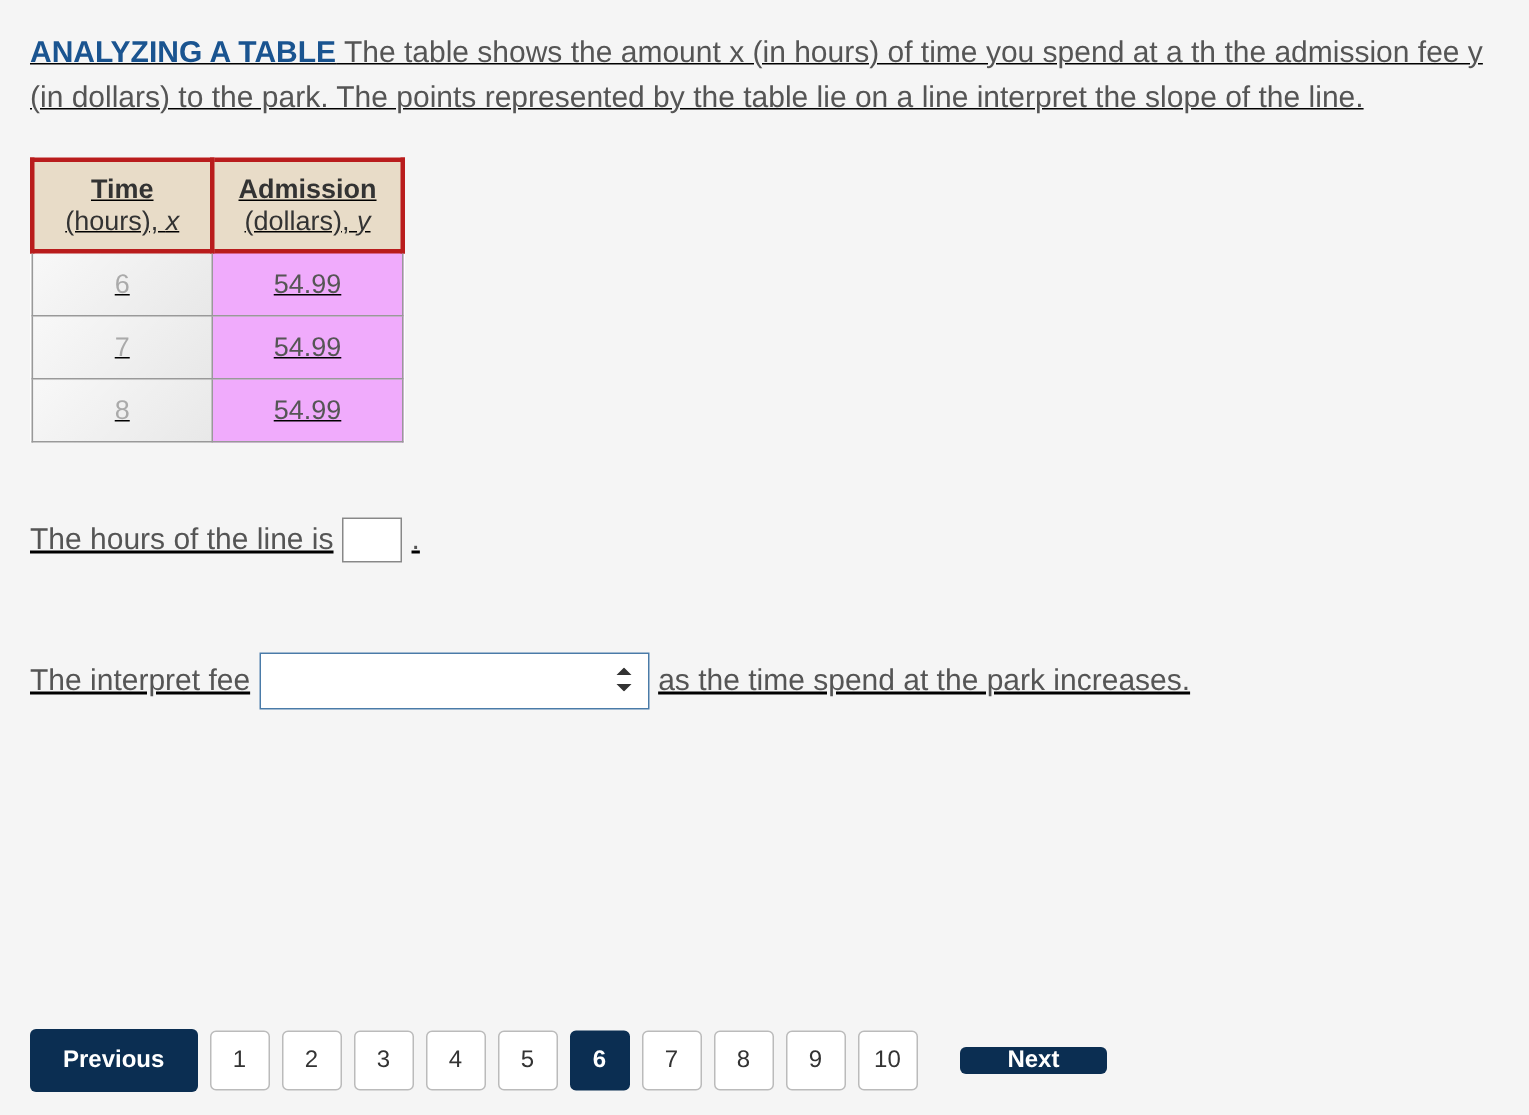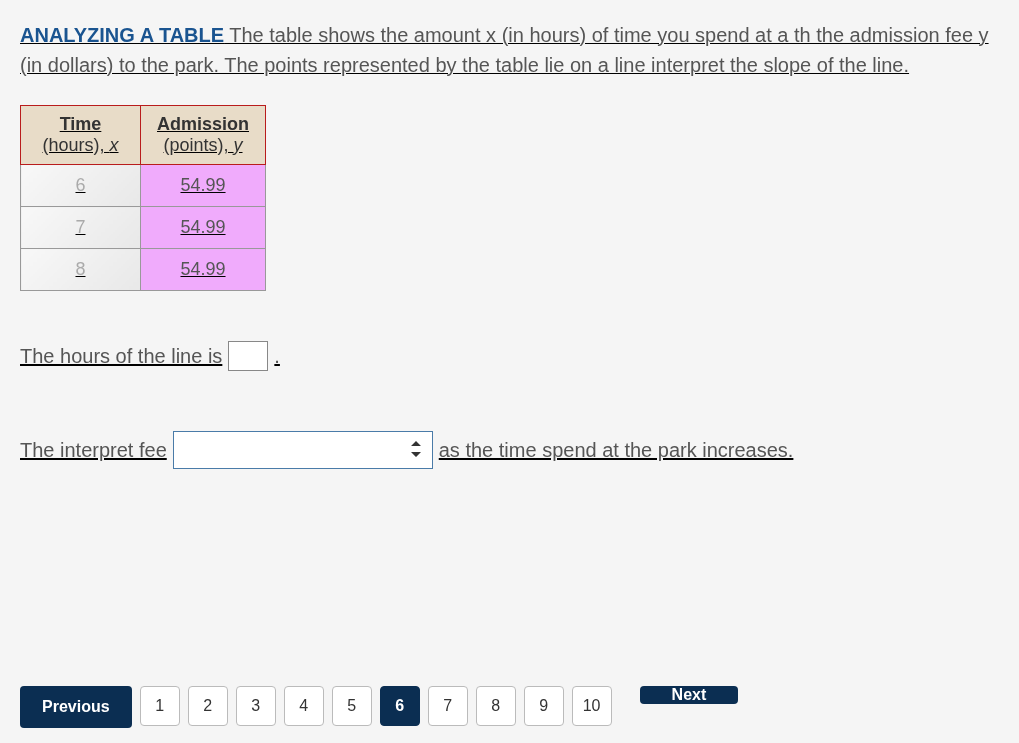--- a/index.html
+++ b/index.html
@@ -35,21 +35,21 @@
       margin-bottom: 25px;
     }
     .data-table {
       border-collapse: collapse;
       background: #fff;
       margin-top: 10px;
       margin-bottom: 50px;
     }
     .data-table th {
       background: #e8dcc8;
-      border: 1px solid #b91c1c;
+      border: 3px solid #b91c1c;
       padding: 8px 16px;
       font-weight: bold;
       color: #333;
       font-size: 18px;
       text-align: center;
     }
     .data-table th .sub {
       font-weight: normal;
     }
     .data-table td {
@@ -94,21 +94,21 @@
       font-size: 14px;
       color: #333;
       line-height: 1;
     }
     .pagination {
       position: absolute;
       bottom: 15px;
       left: 20px;
       right: 20px;
       display: flex;
-      align-items: flex-start;
+      align-items: center;
       gap: 8px;
     }
     .nav-btn {
       background: #0b2e52;
       color: #fff;
       border: none;
       padding: 12px 22px;
       font-size: 16px;
       font-weight: bold;
       border-radius: 4px;
@@ -151,21 +151,21 @@
 
   <table class="data-table">
     <thead>
       <tr>
         <th>
           <span>Time</span><br>
           <span class="sub"><span>(hours), </span><span class="italic">x</span></span>
         </th>
         <th>
           <span>Admission</span><br>
-          <span class="sub"><span>(points), </span><span class="italic">y</span></span>
+          <span class="sub"><span>(dollars), </span><span class="italic">y</span></span>
         </th>
       </tr>
     </thead>
     <tbody>
       <tr>
         <td class="time-cell">6</td>
         <td>54.99</td>
       </tr>
       <tr>
         <td class="time-cell">7</td>

